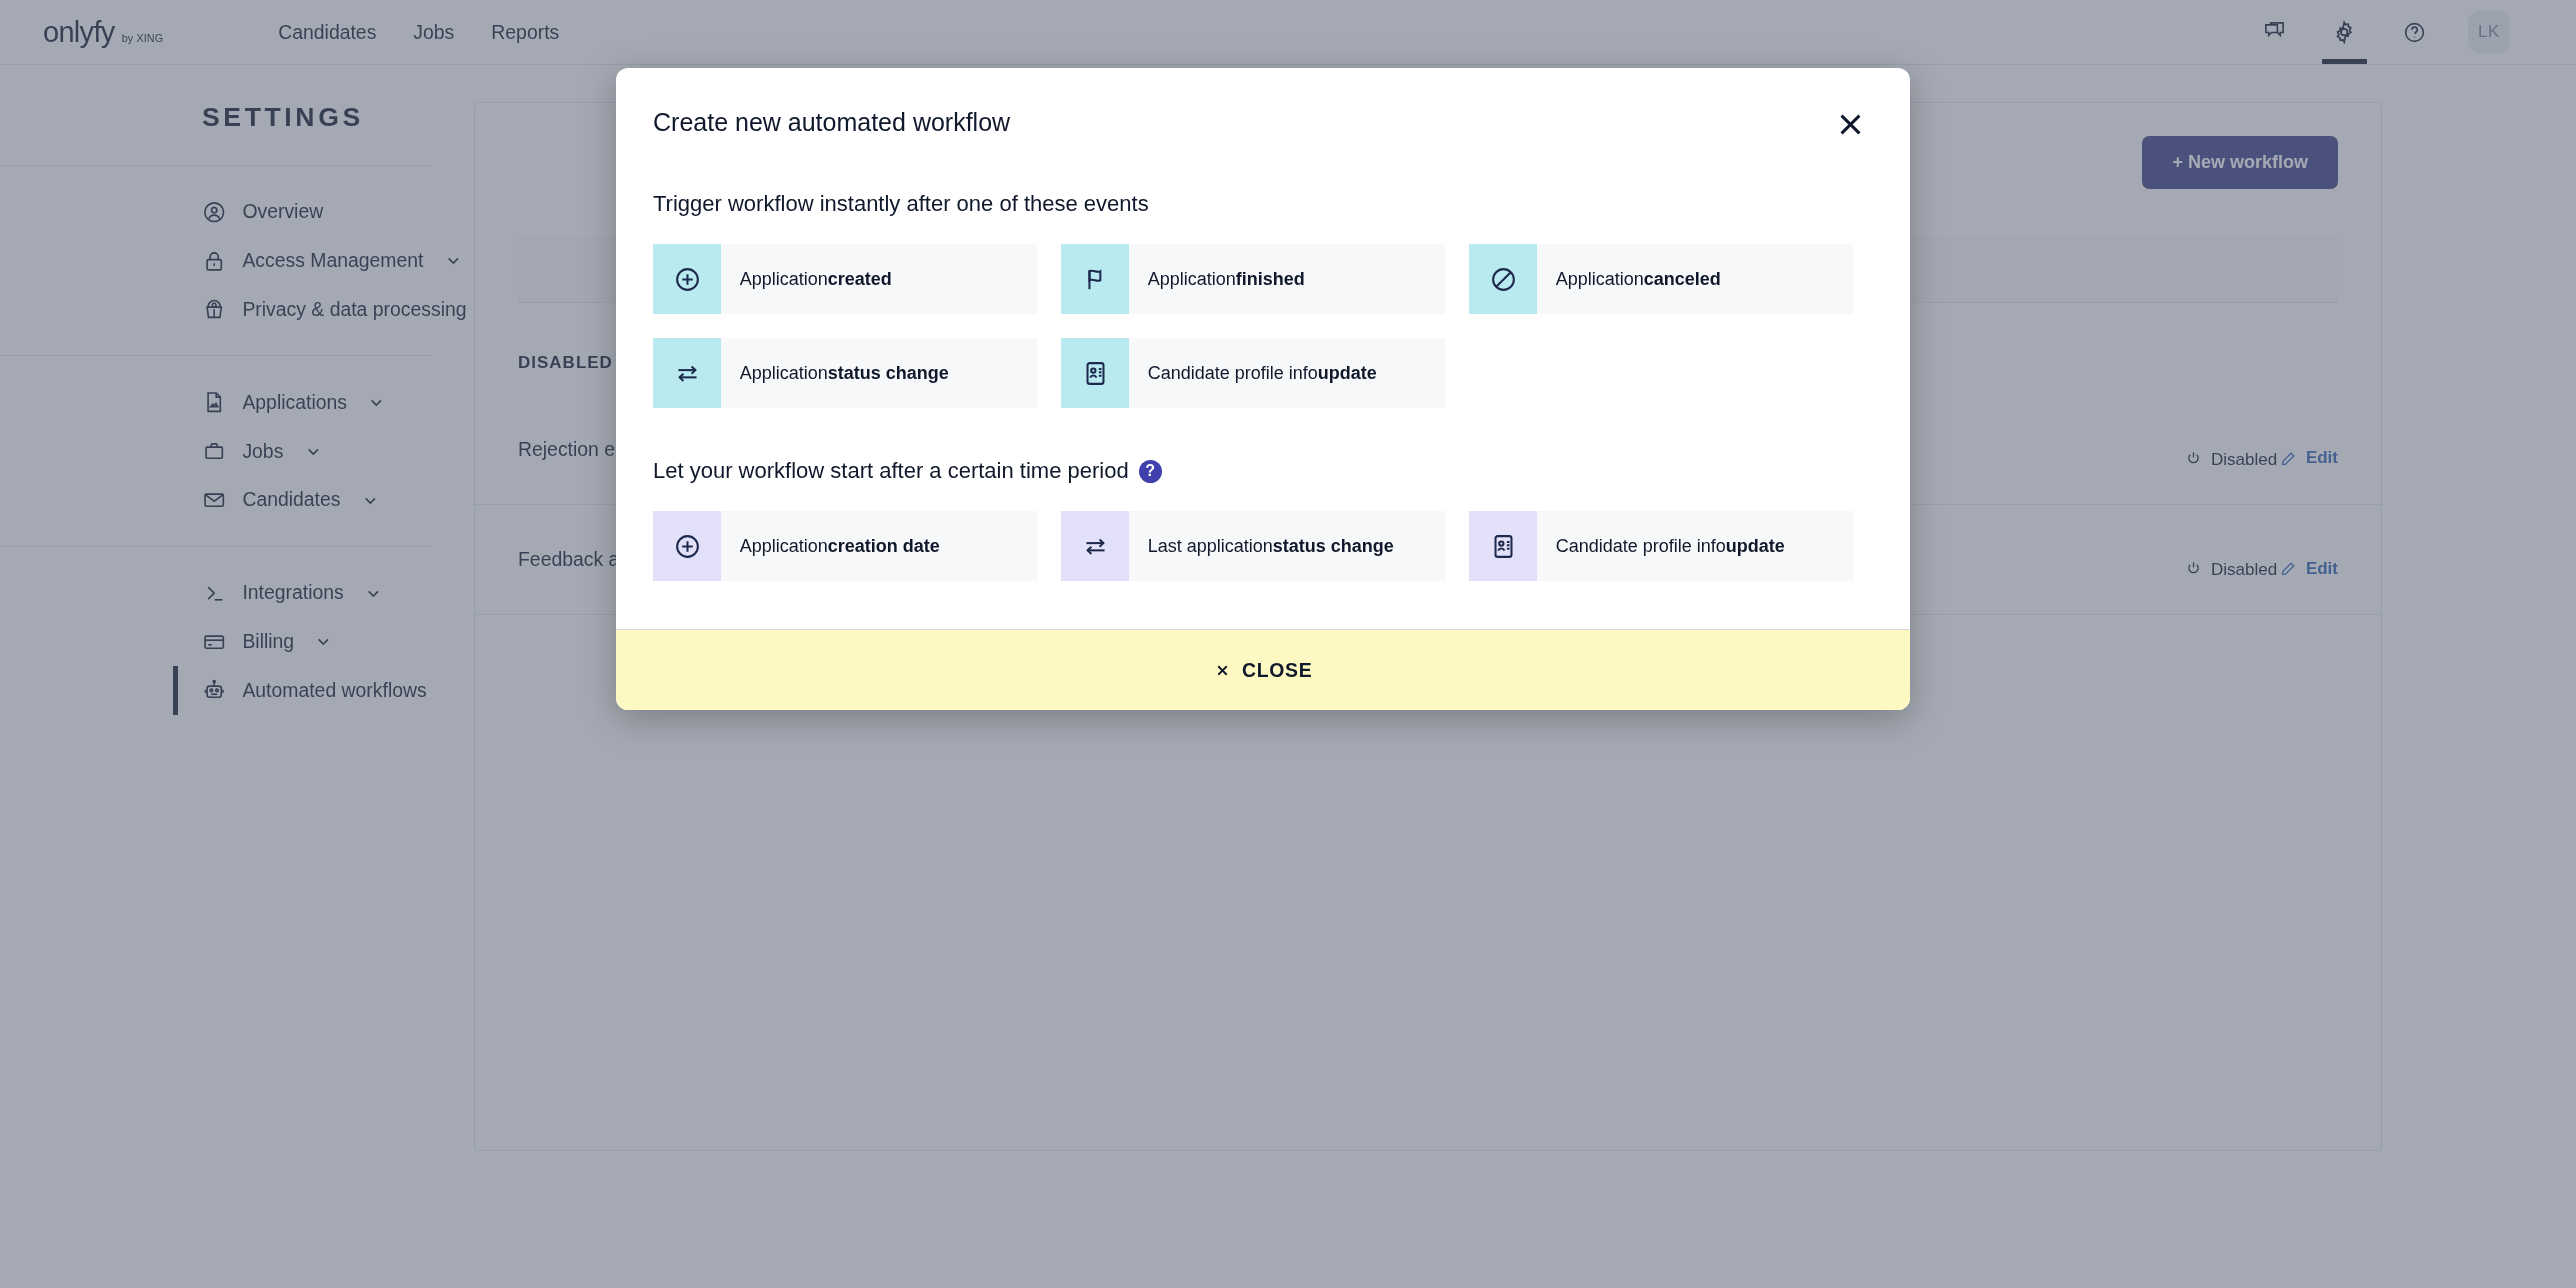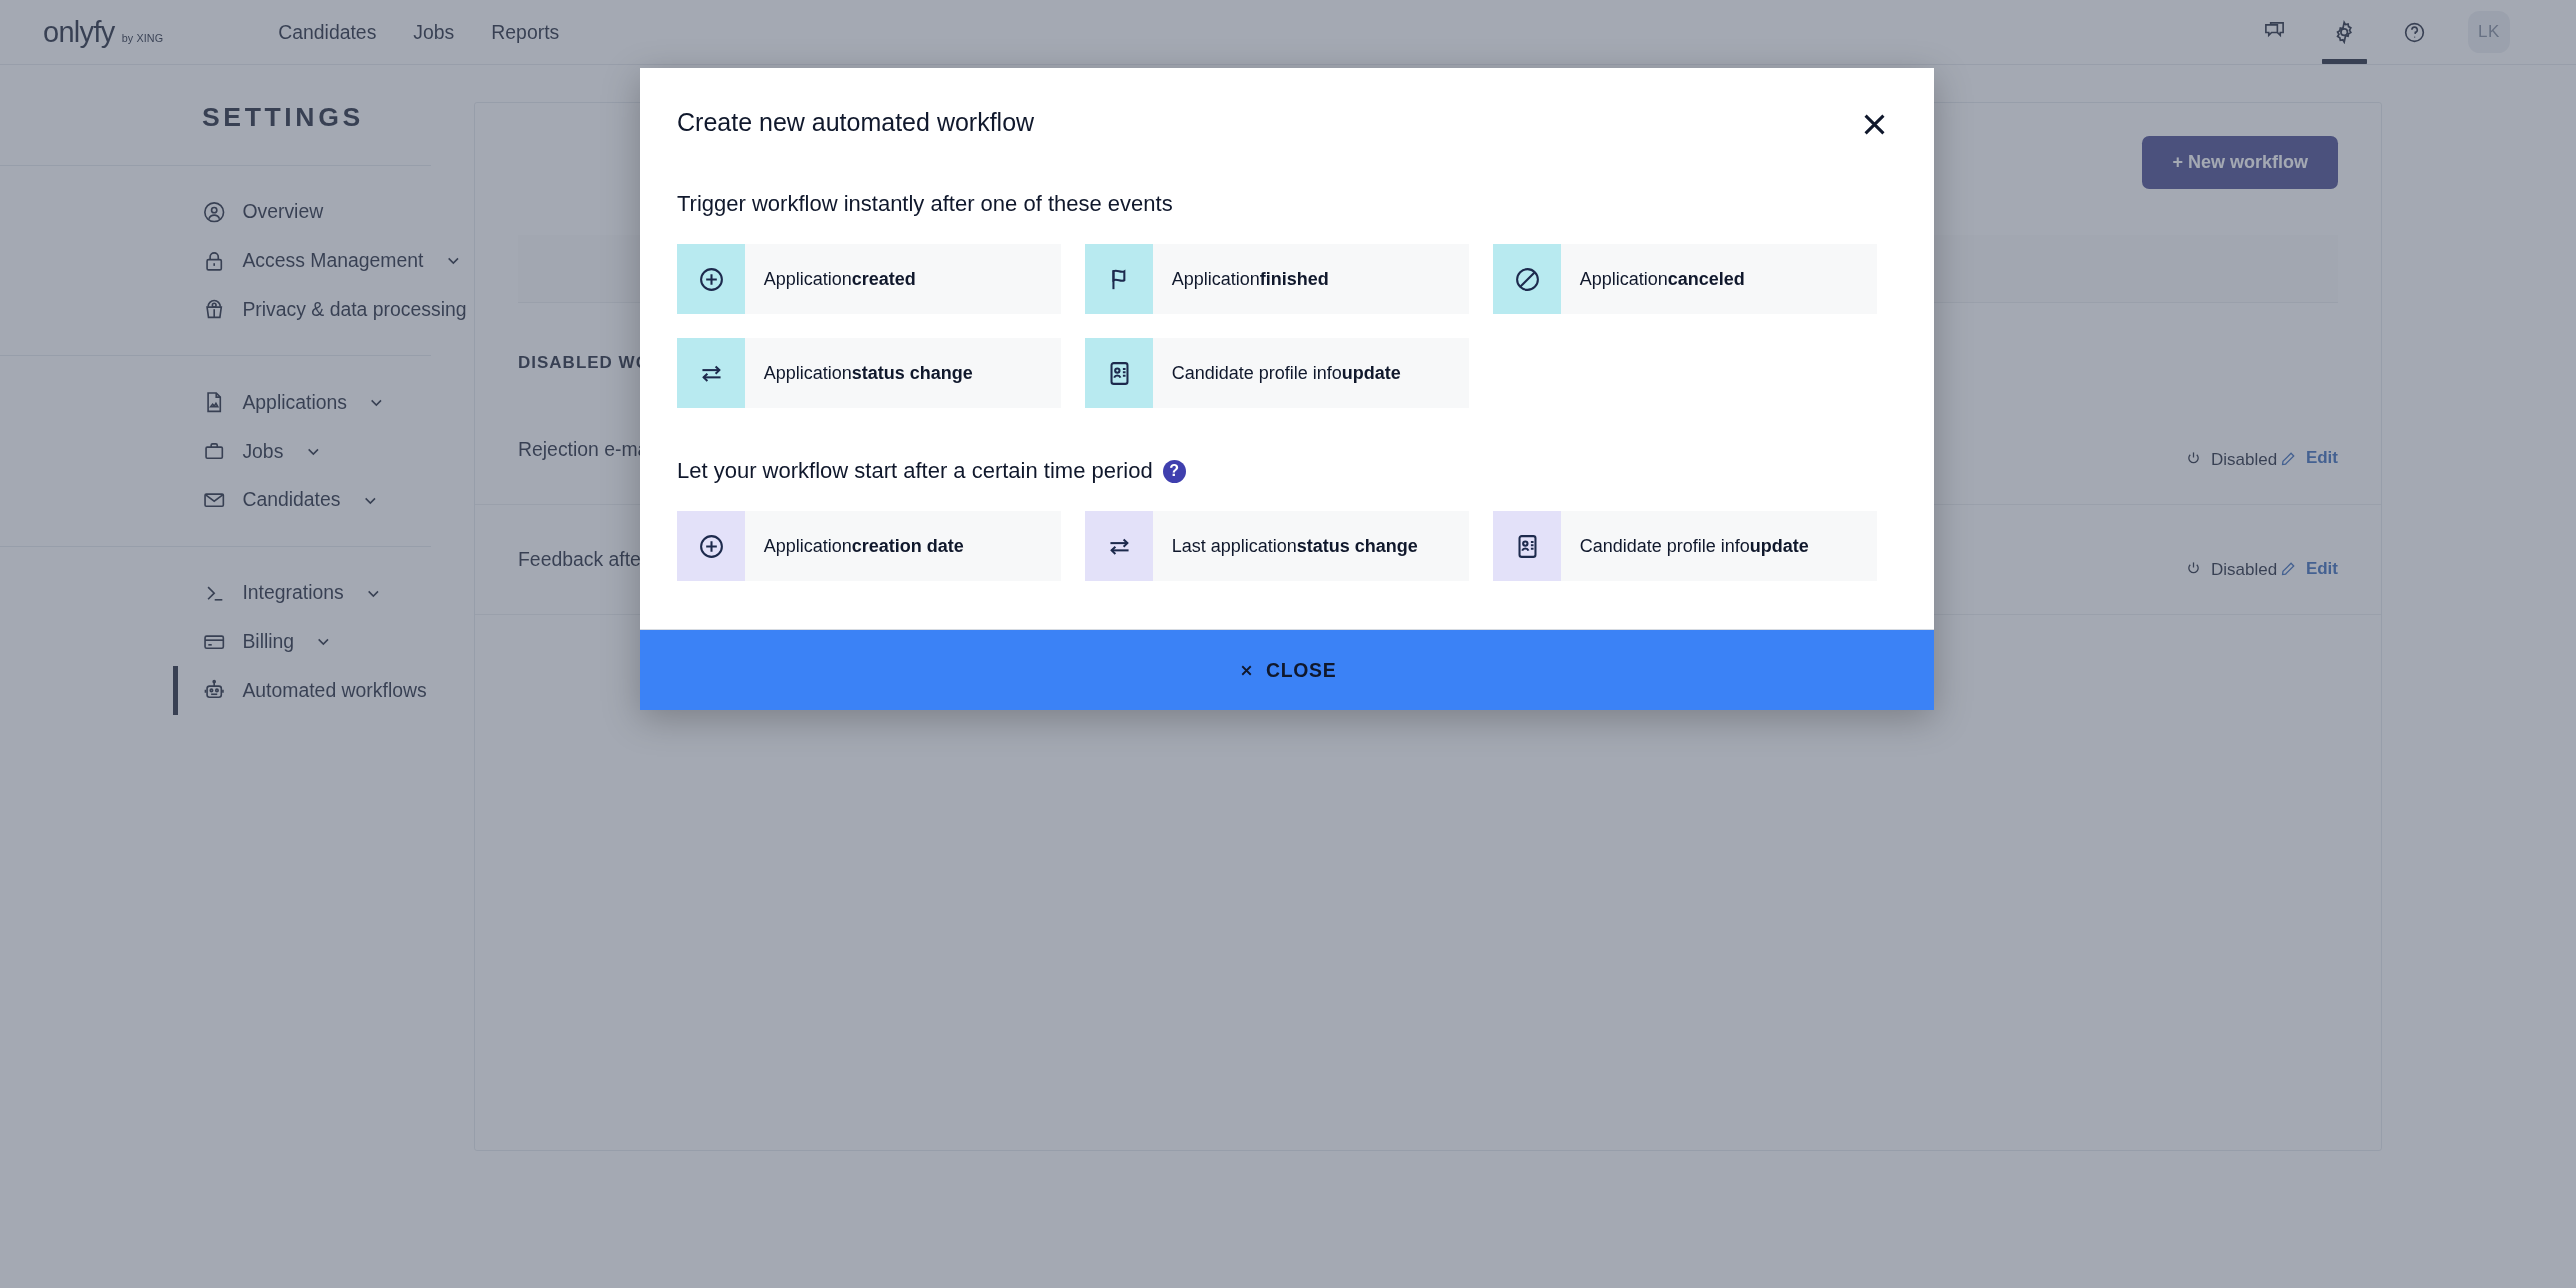--- a/index.html
+++ b/index.html
@@ -133,24 +133,24 @@
   .wf-status svg { stroke: #10182c; fill: none; stroke-width: 1.8; }
   .wf-edit {
     font-size: 17px; color: #2a5fb4; display: inline-flex; align-items: center; gap: 8.6px;
     margin-top: 20px; cursor: pointer; font-weight: bold;
   }
   .wf-edit svg { stroke: #2a5fb4; fill: none; stroke-width: 1.8; }
 
   
   #modal {
     position: absolute; z-index: 100;
-    left: 640px; top: 68px; width: 1294px;
+    left: 616px; top: 68px; width: 1294px;
     background: #ffffff;
     box-shadow: 0 8.6px 35px rgba(0,0,0,.25);
-    border-radius: 0;
+    border-radius: 12px;
     overflow: hidden;
   }
   .modal-head {
     display: flex; align-items: flex-start; justify-content: space-between;
     padding: 40px 43px 0 37px;
   }
   .modal-title { font-size: 25px; color: #10182c; }
   .modal-x { width: 33px; height: 33px; cursor: pointer; }
   .modal-x svg { stroke: #10182c; fill: none; stroke-width: 2.2; }
   .modal-body { padding: 0 37px 48px 37px; }
@@ -177,21 +177,21 @@
   }
   .tcard .ico svg { stroke: #1d2a4d; fill: none; stroke-width: 1.7; }
   .tcard.cyan .ico { background: #b8eaf0; }
   .tcard.violet .ico { background: #e3e1f9; }
   .tcard .lbl {
     display: flex; align-items: center; padding-left: 18.7px;
     font-size: 18px; color: #10182c;
   }
   .tcard .lbl b { font-weight: 700; }
   .modal-foot {
-    background: #3b82f6; border-top: 0.7px solid #d7dbe1;
+    background: #fef9c3; border-top: 0.7px solid #d7dbe1;
     display: flex; align-items: center; justify-content: center;
     height: 81px; cursor: pointer;
   }
   .close-btn {
     display: inline-flex; align-items: center; gap: 11.5px;
     font-size: 19.4px; font-weight: 700; letter-spacing: 0.7px; color: #10182c;
   }
   .close-btn svg { stroke: #10182c; fill: none; stroke-width: 2.6; }
 </style>
 </head>

